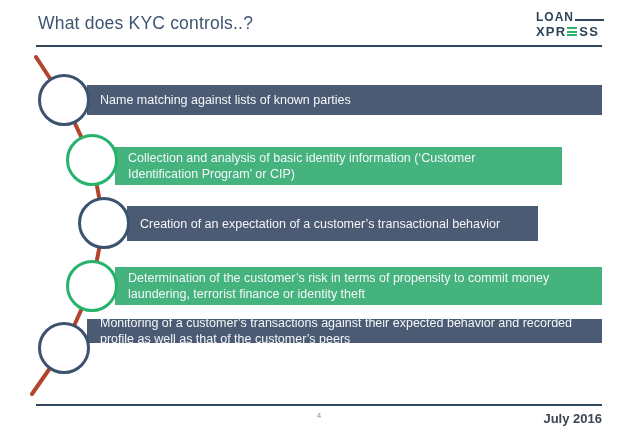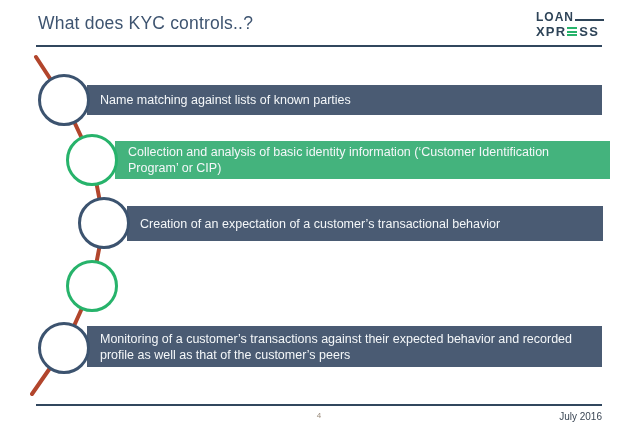--- a/index.html
+++ b/index.html
@@ -44,24 +44,24 @@
 
   
   .bar {
     position:absolute; display:flex; align-items:center;
     color:#F4F7F9; font-size:12.5px; line-height:16px;
     padding:0 14px 0 13px; z-index:1;
   }
   .bar.dark  { background:#4A5B73; }
   .bar.green { background:#44B37D; }
   #bar1 { left:87px;  top:85px;  width:515px; height:30px; }
-  #bar2 { left:115px; top:141px; width:495px; height:38px; }
-  #bar3 { left:127px; top:206px; width:476px; height:35px;text-align:center; }
+  #bar2 { left:115px; top:147px; width:447px; height:38px; }
+  #bar3 { left:127px; top:206px; width:411px; height:35px;text-align:center; }
   #bar4 { left:115px; top:267px; width:487px; height:38px; }
-  #bar5 { left:87px;  top:326px; width:515px; height:41px; }
+  #bar5 { left:87px;  top:319px; width:515px; height:24px; }
 
   
   .connector { position:absolute; left:0; top:0; z-index:2; pointer-events:none; }
 
   
   .circle {
     position:absolute; width:52px; height:52px; border-radius:50%;
     background:#ffffff; z-index:3;
   }
   .circle.dark  { border:3px solid #3C536F; }
@@ -80,21 +80,21 @@
   .footer-website {
     position:absolute; left:38px; top:411px;
     font-size:7.5px; font-weight:bold; color:#6E7882; line-height:9px;
   }
   .footer-page {
     position:absolute; left:0; top:411px; width:638px; text-align:center;
     font-size:8px; color:#9A8C7C;
   }
   .footer-date {
     position:absolute; right:36px; top:411px;
-    font-size:10px; font-weight:normal; color:#3A4654;
+    font-size:13px; font-weight:bold; color:#3A4654;
   }
 </style>
 </head>
 <body>
 
 <div class="slide">
 
   <div class="title">What does KYC controls..?</div>
 
   <div class="logo">
@@ -117,20 +117,23 @@
 
   <div class="bar dark" id="bar1">
     <span>Name matching against lists of known parties</span>
   </div>
   <div class="bar green" id="bar2">
     <span>Collection and analysis of basic identity information (‘Customer Identification Program’ or CIP)</span>
   </div>
   <div class="bar dark" id="bar3">
     <span>Creation of an expectation of a customer’s transactional behavior</span>
   </div>
+  <div class="bar green" id="bar4">
+    <span>Determination of the customer’s risk in terms of propensity to commit money laundering, terrorist finance or identity theft</span>
+  </div>
   <div class="bar dark" id="bar5">
     <span>Monitoring of a customer’s transactions against their expected behavior and recorded profile as well as that of the customer’s peers</span>
   </div>
 
   <svg class="connector" width="638" height="442" viewBox="0 0 638 442">
     <polyline points="36,57 64,100 92,160 104,223 92,286 64,348 32,394" fill="none" stroke="#B2452C" stroke-width="4" stroke-linecap="round"></polyline>
   </svg>
 
   <div class="circle dark" id="c1"></div>
   <div class="circle green" id="c2"></div>

